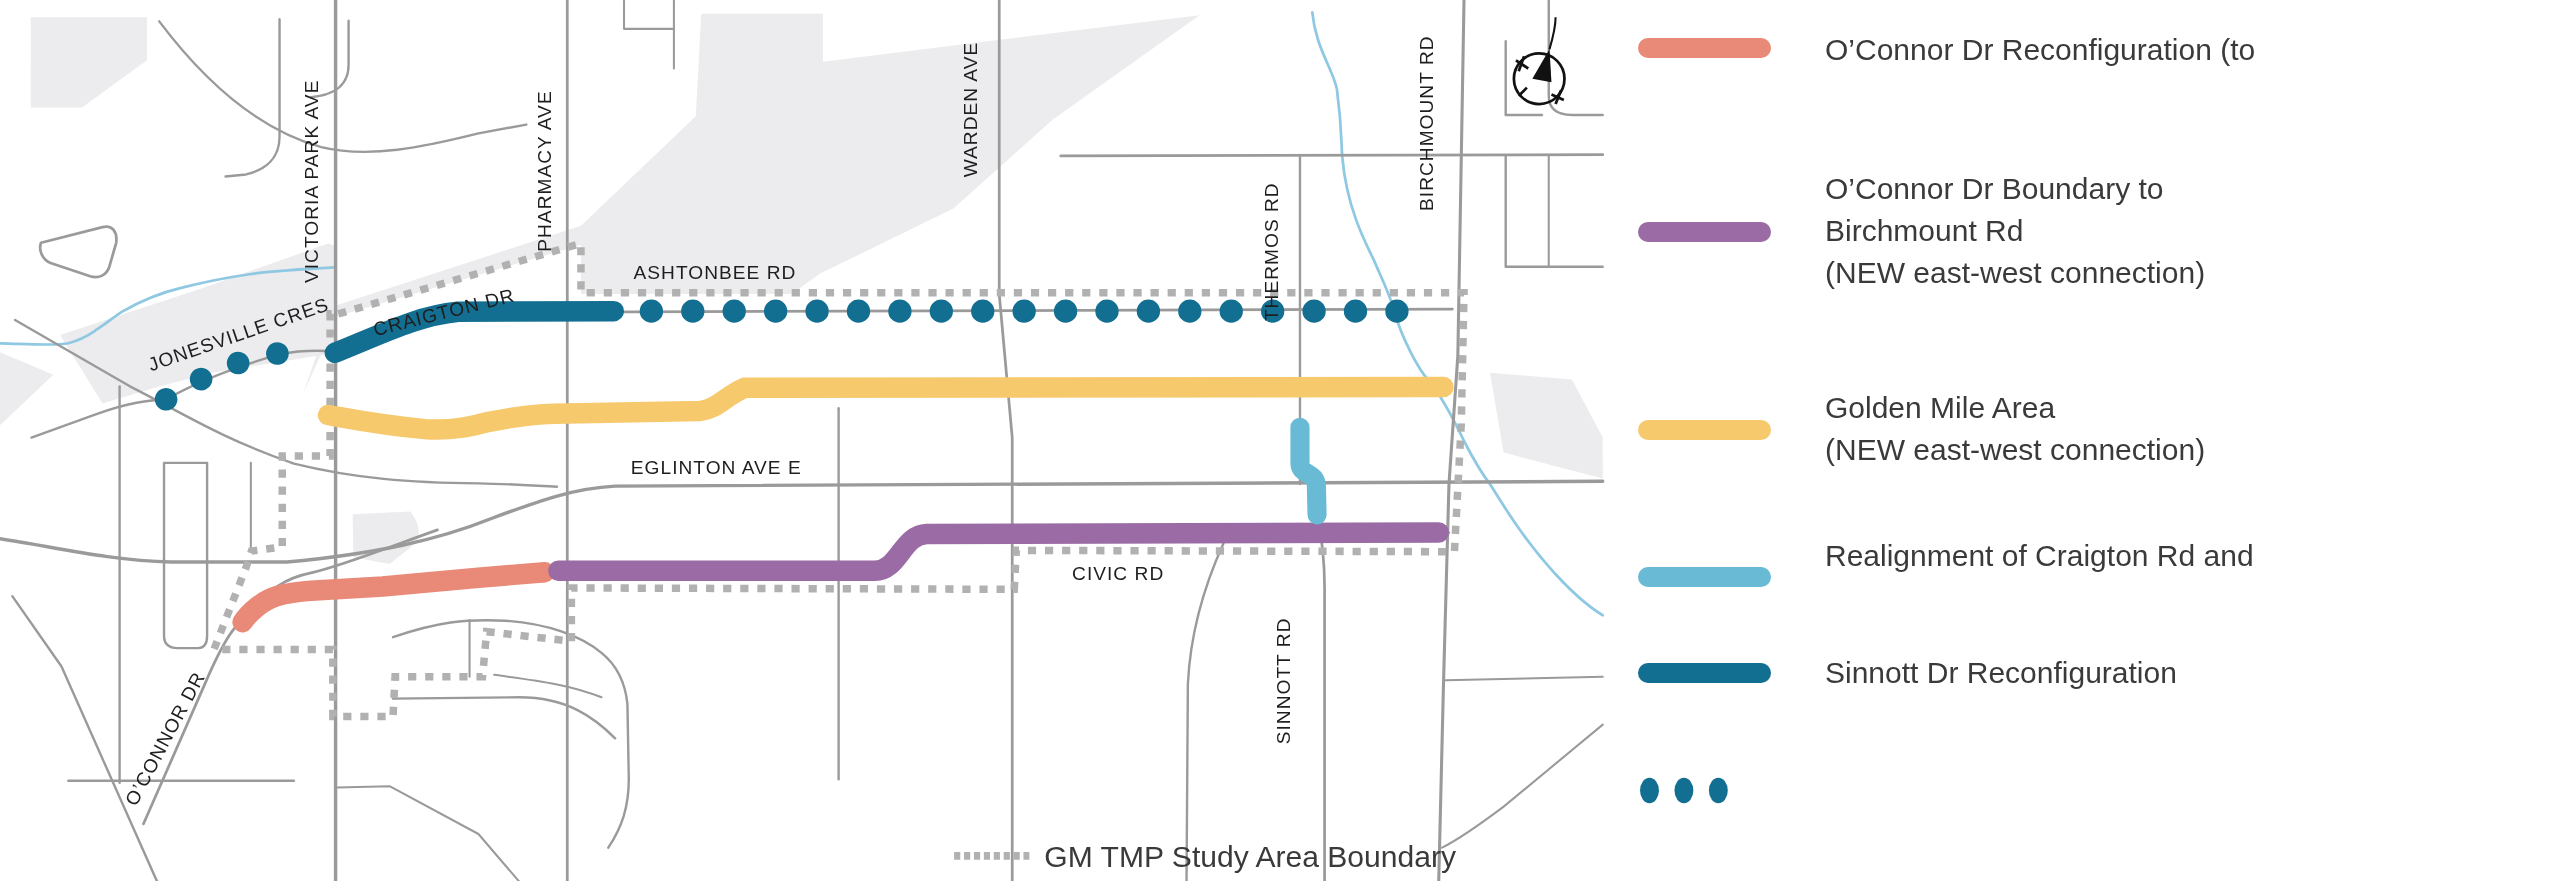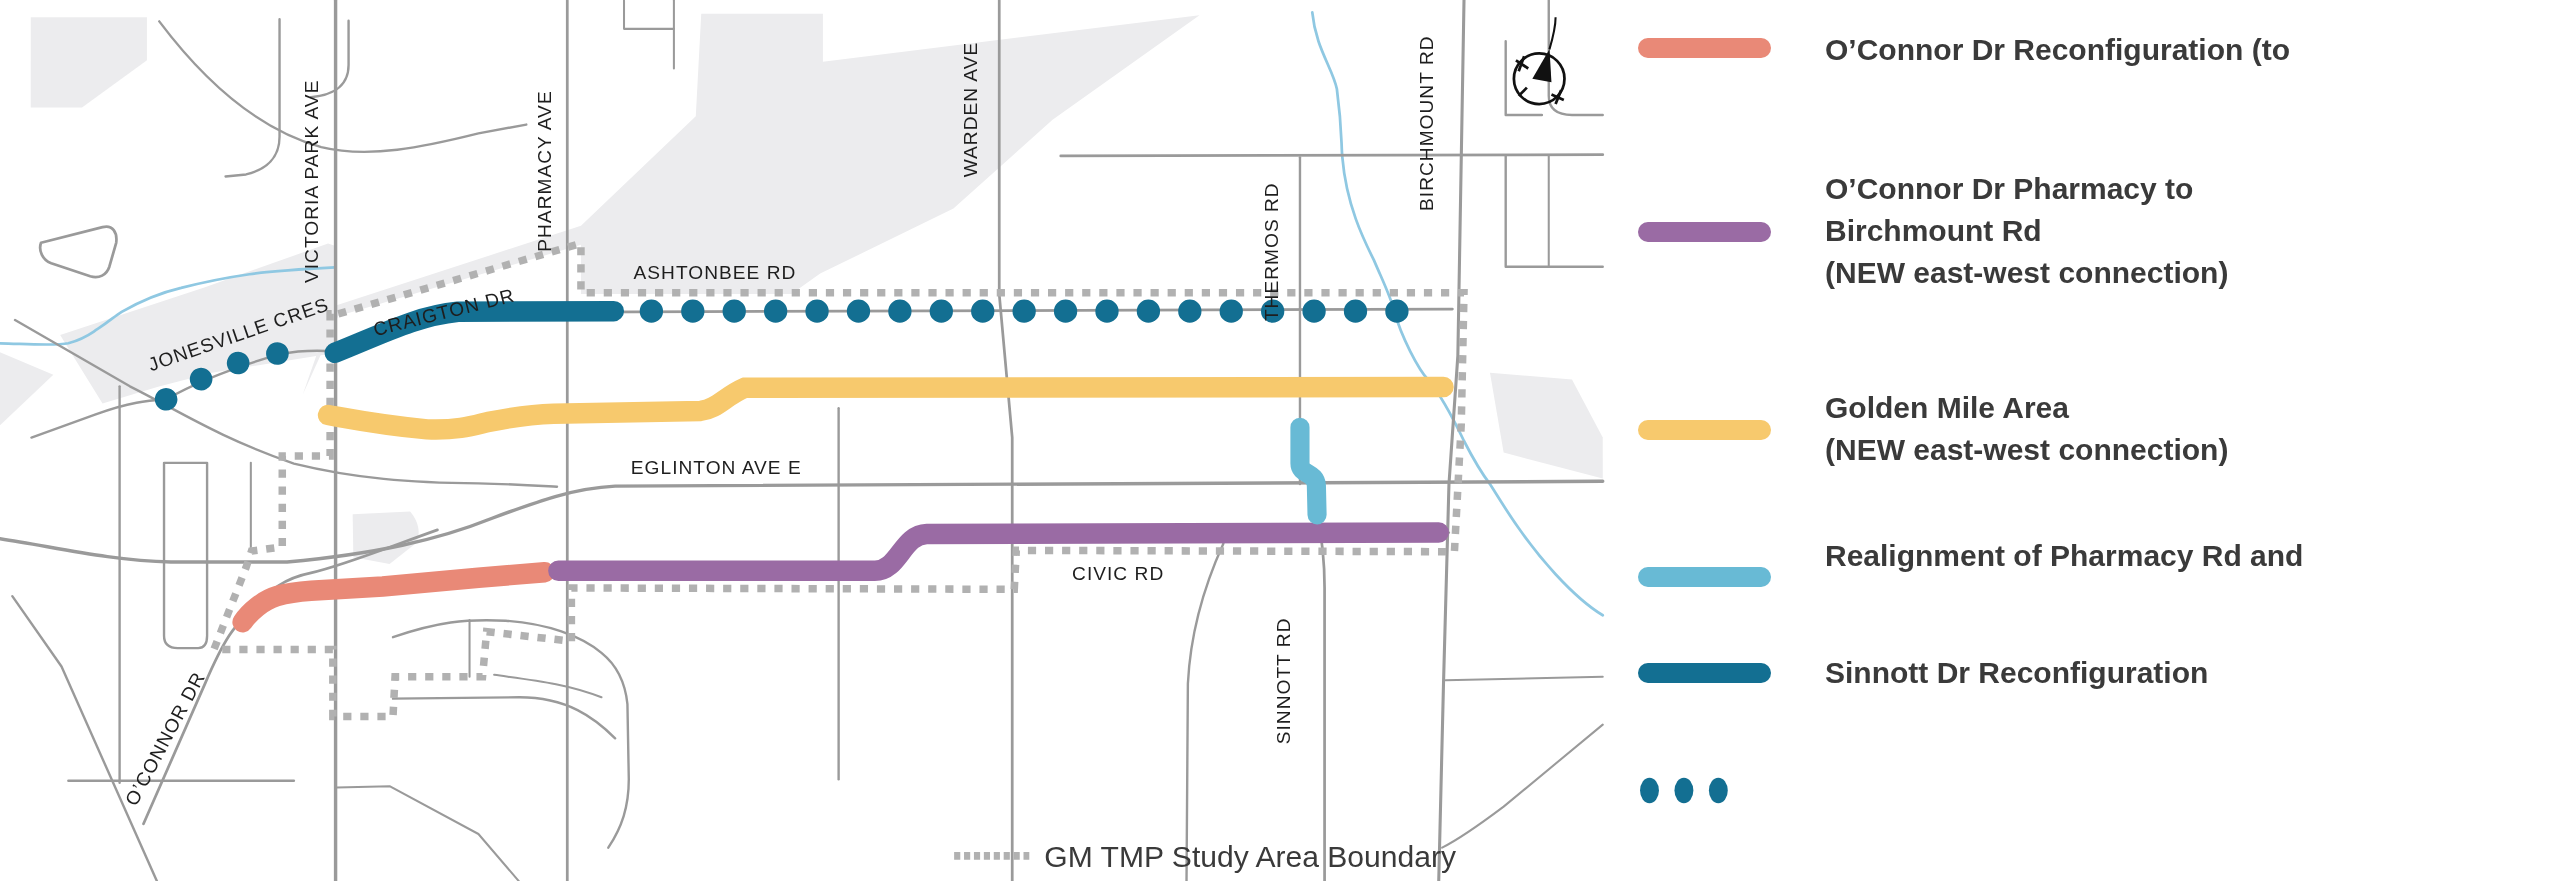--- a/index.html
+++ b/index.html
@@ -4,21 +4,21 @@
 <style>
   html,body{margin:0;padding:0;background:#ffffff;}
   body{width:2576px;height:882px;position:relative;overflow:hidden;
        font-family:"Liberation Sans", sans-serif;}
   #map-stage{position:absolute;left:0;top:0;}
   .road-label{font-size:28px;letter-spacing:1.5px;fill:#1e1e1e;}
   .legend{position:absolute;left:1635px;top:0;width:941px;height:882px;}
   .legend-entry{position:absolute;left:0;width:941px;}
   .legend-swatch{position:absolute;left:2.7px;}
   .legend-text{position:absolute;left:190px;top:0;color:#3a3a3a;
-               font-size:30px;line-height:42px;font-weight:bold;}
+               font-size:30px;line-height:42px;}
   .gm-legend-text{font-size:44px;fill:#3a3a3a;}
 </style>
 </head>
 <body>
 
 <svg id="map-stage" width="1613" height="882" viewBox="0 0 2360 1290" xmlns="http://www.w3.org/2000/svg">
 
   <g fill="#ECECEE" stroke="none">
     <polygon points="45,25 215,25 215,88 120,157 45,157"></polygon>
     <polygon points="88,490 300,420 480,356 492,360 492,516 310,545 230,566 150,590"></polygon>
@@ -135,42 +135,42 @@
     <div class="legend-text">
       <div>O’Connor Dr Reconfiguration (to</div>
     </div>
   </div>
 
   <div class="legend-entry" style="top:168px;">
     <svg class="legend-swatch" style="top:54px;" width="133" height="20" viewBox="0 0 195 29">
       <rect x="0" y="0" width="195" height="29" rx="14.5" fill="#9A6BA4"></rect>
     </svg>
     <div class="legend-text">
-      <div>O’Connor Dr Pharmacy to</div>
+      <div>O’Connor Dr Boundary to</div>
       <div>Birchmount Rd</div>
       <div>(NEW east-west connection)</div>
     </div>
   </div>
 
   <div class="legend-entry" style="top:387px;">
     <svg class="legend-swatch" style="top:33px;" width="133" height="20" viewBox="0 0 195 29">
       <rect x="0" y="0" width="195" height="29" rx="14.5" fill="#F7C96D"></rect>
     </svg>
     <div class="legend-text">
       <div>Golden Mile Area</div>
       <div>(NEW east-west connection)</div>
     </div>
   </div>
 
   <div class="legend-entry" style="top:535px;">
     <svg class="legend-swatch" style="top:32px;" width="133" height="20" viewBox="0 0 195 29">
       <rect x="0" y="0" width="195" height="29" rx="14.5" fill="#68BAD5"></rect>
     </svg>
     <div class="legend-text">
-      <div>Realignment of Pharmacy Rd and</div>
+      <div>Realignment of Craigton Rd and</div>
     </div>
   </div>
 
   <div class="legend-entry" style="top:652px;">
     <svg class="legend-swatch" style="top:11px;" width="133" height="20" viewBox="0 0 195 29">
       <rect x="0" y="0" width="195" height="29" rx="14.5" fill="#136F92"></rect>
     </svg>
     <div class="legend-text">
       <div>Sinnott Dr Reconfiguration</div>
     </div>

